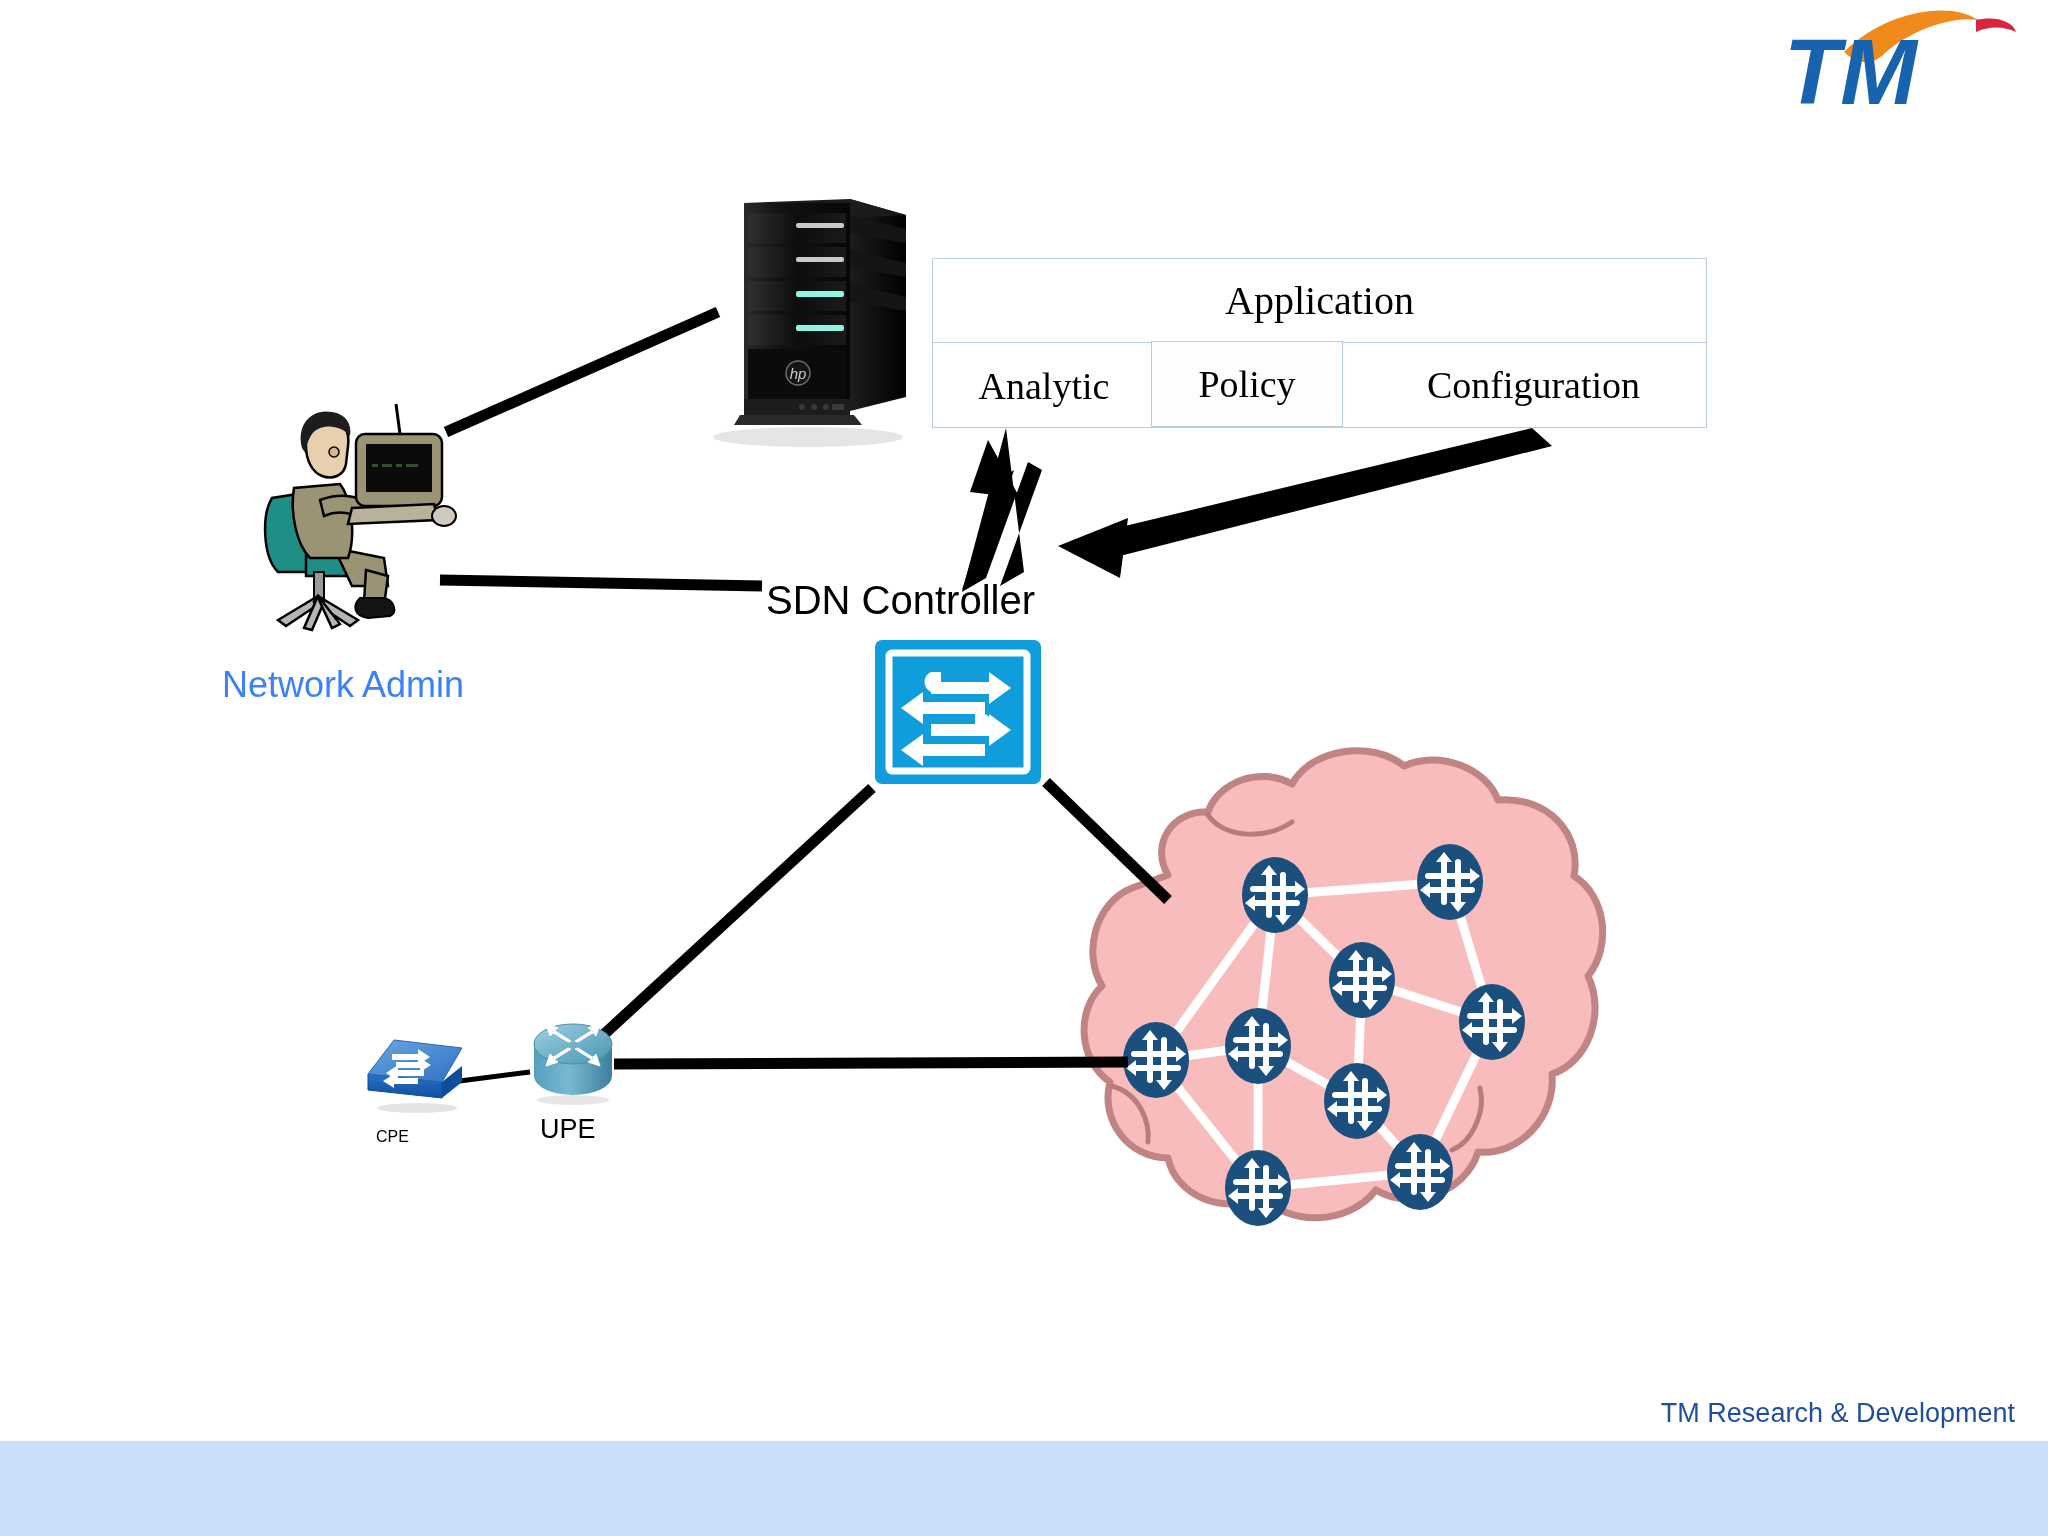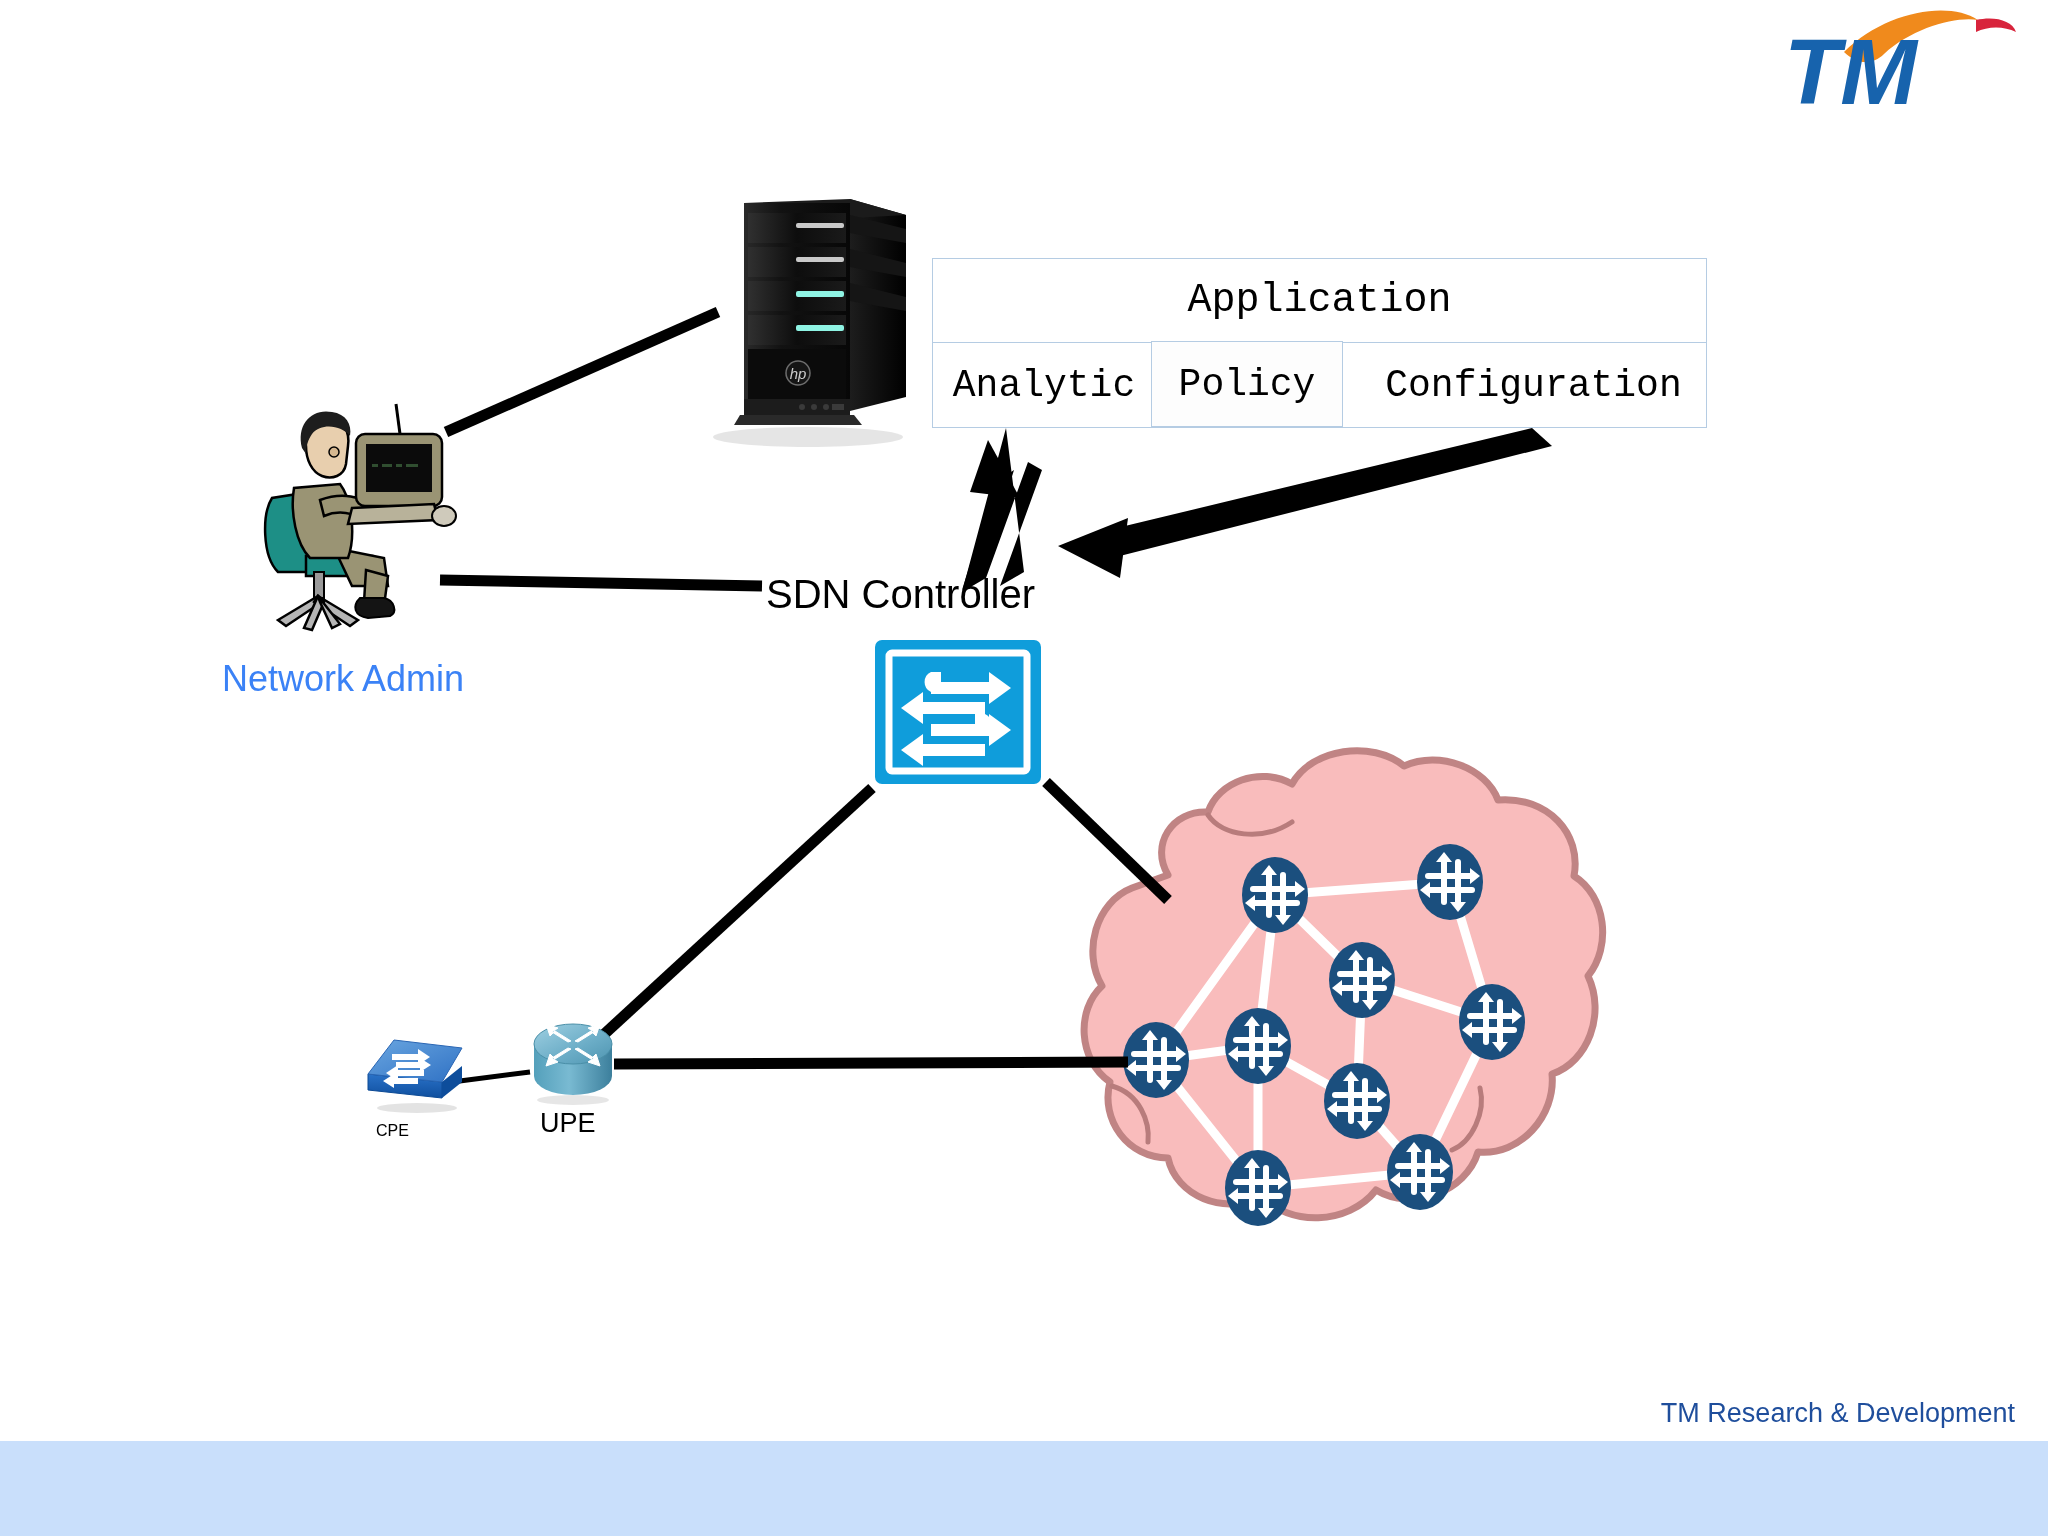--- a/index.html
+++ b/index.html
@@ -101,21 +101,21 @@
     height: 85px;
     display: flex;
   }
   .app-cell {
     display: flex;
     align-items: center;
     justify-content: center;
     box-sizing: border-box;
     font-size: 38px;
     color: #000000;
-    font-family: Liberation Mono, monospace;
+    font-family: Liberation Serif, serif;
   }
   #cell-analytic { width: 222px; }
   #cell-policy {
     position: absolute;
     left: 218px;
     top: -2px;
     width: 192px;
     height: 86px;
     border: 1px solid #b5cce3;
     background: #fdfdfd;
@@ -131,20 +131,21 @@
   #app-title-cell {
     font-size: 40px;
   }
 
   
   .diagram-label {
     position: absolute;
     color: #000000;
     white-space: nowrap;
     font-family: "Liberation Sans", sans-serif;
+    margin-top: 6px;
   }
   #label-sdn-controller {
     left: 766px;
     top: 572px;
     font-size: 40px;
   }
   #label-network-admin {
     left: 222px;
     top: 658px;
     font-size: 36px;

